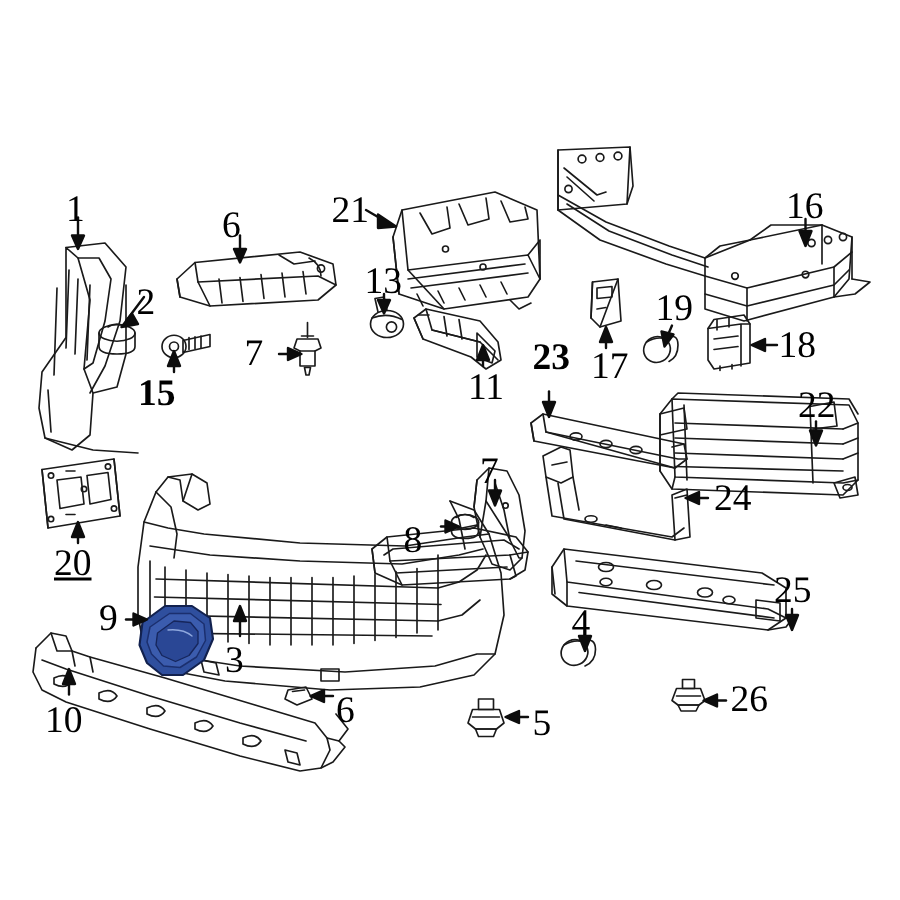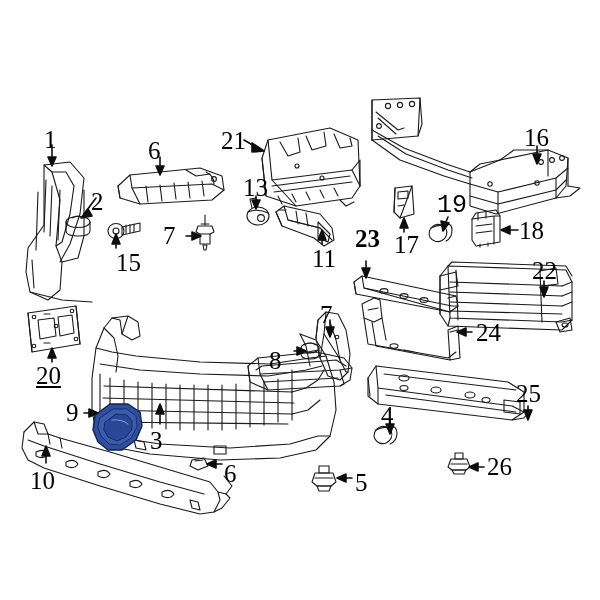--- a/index.html
+++ b/index.html
@@ -409,25 +409,25 @@
 <span class="lbl" style="left:355px; top:470px;">5</span>
 <span class="lbl" style="left:224px; top:461px;">6</span>
 <span class="lbl" style="left:320px; top:302px;">7</span>
 <span class="lbl" style="left:269px; top:348px;">8</span>
 <span class="lbl" style="left:66px;  top:400px;">9</span>
 <span class="lbl" style="left:30px;  top:468px;">10</span>
 <span class="lbl" style="left:312px; top:246px;">11</span>
 <span class="lbl" style="left:148px; top:138px;">6</span>
 <span class="lbl" style="left:243px; top:175px;">13</span>
 <span class="lbl" style="left:163px; top:223px;">7</span>
-<span class="lbl" style="left:116px; top:250px;">15</span>
+<span class="lbl" style="left:92px; top:250px;font-weight:bold;">15</span>
 <span class="lbl" style="left:524px; top:125px;">16</span>
 <span class="lbl" style="left:394px; top:232px;">17</span>
 <span class="lbl" style="left:519px; top:218px;">18</span>
-<span class="lbl" style="left:437px; top:193px;font-family:Liberation Mono, monospace;">19</span>
+<span class="lbl" style="left:437px; top:193px;">19</span>
 <span class="lbl" style="left:36px;  top:363px;text-decoration:underline;">20</span>
 <span class="lbl" style="left:221px; top:128px;">21</span>
 <span class="lbl" style="left:532px; top:258px;">22</span>
 <span class="lbl" style="left:355px; top:226px;font-weight:bold;">23</span>
 <span class="lbl" style="left:476px; top:320px;">24</span>
 <span class="lbl" style="left:516px; top:381px;text-align:right;">25</span>
 <span class="lbl" style="left:487px; top:454px;">26</span>
 
 </div>
 

